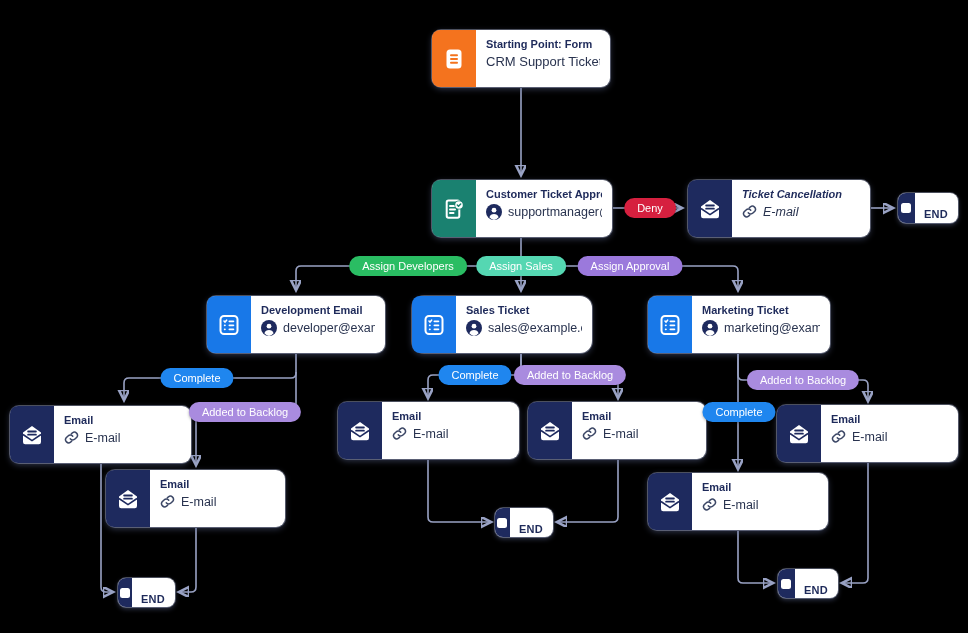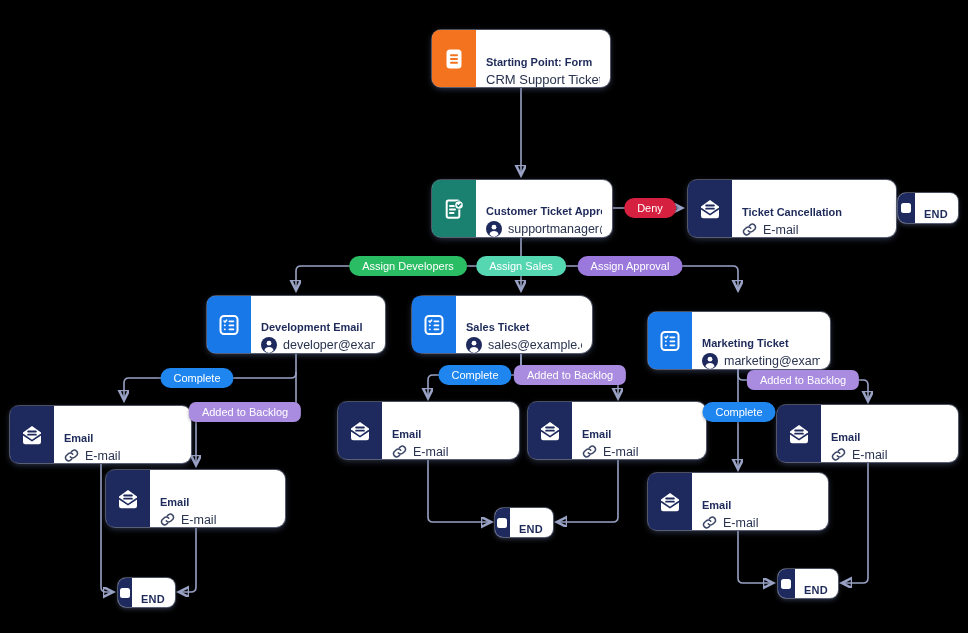--- a/index.html
+++ b/index.html
@@ -13,37 +13,37 @@
 
   
   .node{position:absolute;height:57px;background:#fff;border-radius:9px;display:flex;
         z-index:2;box-shadow:0 0 0 1px rgba(185,192,220,.38),0 2px 6px rgba(90,100,140,.55);}
   .icon-block{flex:0 0 44px;width:44px;border-radius:8px 0 0 8px;display:flex;
               align-items:center;justify-content:center;}
   .ib-orange{background:#F4731E;}
   .ib-teal{background:#1A8170;}
   .ib-blue{background:#1878E8;}
   .ib-navy{background:#1E2A5E;}
-  .node-body{flex:1;min-width:0;display:flex;flex-direction:column;justify-content:flex-end;
-             padding:0 10px;gap:4px;}
+  .node-body{flex:1;min-width:0;display:flex;flex-direction:column;justify-content:flex-start;
+             padding:8px 10px;gap:4px;}
   .node-title{font-size:11px;font-weight:700;color:#1E2A5A;white-space:nowrap;overflow:hidden;}
   .node-sub{display:flex;align-items:center;gap:6px;font-size:12.5px;color:#29334F;
             white-space:nowrap;overflow:hidden;}
   .node-sub .sub-ic{flex:0 0 auto;display:flex;align-items:center;}
 
   
   .badge{position:absolute;transform:translate(-50%,-50%);z-index:3;color:#fff;
          font-size:11px;font-weight:400;padding:4px 13px;border-radius:999px;
          white-space:nowrap;box-shadow:0 1px 3px rgba(0,0,0,.35);}
   .bg-red{background:#D6203F;}
   .bg-green{background:#2ABD63;}
   .bg-mint{background:#55D7B2;}
   .bg-purple{background:#9B79DC;}
   .bg-blue{background:#1F86EF;border-radius:10px;}
-  .bg-lilac{background:#A98BDF;border-radius:7px;}
+  .bg-lilac{background:#A98BDF;}
 
   
   .endnode{position:absolute;height:29px;background:#fff;border-radius:8px;display:flex;
            align-items:stretch;z-index:2;overflow:hidden;
            box-shadow:0 0 0 1px rgba(185,192,220,.38),0 2px 5px rgba(90,100,140,.55);}
   .end-block{width:26px;background:#1E2A5E;display:flex;align-items:center;justify-content:center;}
   .end-sq{width:10px;height:10px;background:#fff;border-radius:2.5px;}
   .end-label{display:flex;align-items:center;padding:12px 10px 0 9px;font-size:11px;
              font-weight:700;color:#1E2A5A;letter-spacing:.3px;}
 </style>
@@ -124,21 +124,21 @@
               <circle cx="8" cy="8" r="8" fill="#1E2A5E"></circle>
               <circle cx="8" cy="6.2" r="2.4" fill="#fff"></circle>
               <path d="M3.4 13.3a4.9 4.9 0 0 1 9.2 0A7.9 7.9 0 0 1 8 16a7.9 7.9 0 0 1-4.6-2.7z" fill="#fff"></path>
             </svg>
         </span>
         <span>supportmanager@exa...</span>
       </div>
     </div>
   </div>
 
-  <div class="node" style="left:688px;top:180px;width:208px;">
+  <div class="node" style="left:688px;top:180px;width:182px;font-style:italic;">
     <div class="icon-block ib-navy">
       <svg width="26" height="26" viewBox="0 0 26 26">
           <path d="M4 10.5 L13 4 L22 10.5 V20 a2.2 2.2 0 0 1 -2.2 2.2 H6.2 A2.2 2.2 0 0 1 4 20 Z" fill="#fff"></path>
           <rect x="8.2" y="8.6" width="9.6" height="1.8" rx="0.9" fill="#1E2A5E"></rect>
           <rect x="8.2" y="11.8" width="9.6" height="1.8" rx="0.9" fill="#1E2A5E"></rect>
           <path d="M4 12.5 L13 18.6 L22 12.5" fill="none" stroke="#1E2A5E" stroke-width="1.6"></path>
         </svg>
     </div>
     <div class="node-body">
       <div class="node-title">Ticket Cancellation</div>
@@ -201,21 +201,21 @@
               <circle cx="8" cy="8" r="8" fill="#1E2A5E"></circle>
               <circle cx="8" cy="6.2" r="2.4" fill="#fff"></circle>
               <path d="M3.4 13.3a4.9 4.9 0 0 1 9.2 0A7.9 7.9 0 0 1 8 16a7.9 7.9 0 0 1-4.6-2.7z" fill="#fff"></path>
             </svg>
         </span>
         <span>sales@example.com</span>
       </div>
     </div>
   </div>
 
-  <div class="node" style="left:648px;top:296px;width:182px;margin-top:16px;">
+  <div class="node" style="left:648px;top:296px;width:182px;">
     <div class="icon-block ib-blue">
       <svg width="24" height="24" viewBox="0 0 24 24">
           <rect x="3.5" y="3" width="17" height="18" rx="3.5" fill="none" stroke="#fff" stroke-width="2"></rect>
           <path d="M7 8l1 1 1.6-1.8" fill="none" stroke="#fff" stroke-width="1.6" stroke-linecap="round"></path>
           <rect x="11.5" y="7.4" width="5.8" height="1.8" rx="0.9" fill="#fff"></rect>
           <rect x="6.8" y="11.4" width="2" height="1.8" rx="0.9" fill="#fff"></rect>
           <rect x="11.5" y="11.4" width="5.8" height="1.8" rx="0.9" fill="#fff"></rect>
           <rect x="6.8" y="15.4" width="2" height="1.8" rx="0.9" fill="#fff"></rect>
           <rect x="11.5" y="15.4" width="5.8" height="1.8" rx="0.9" fill="#fff"></rect>
         </svg>

